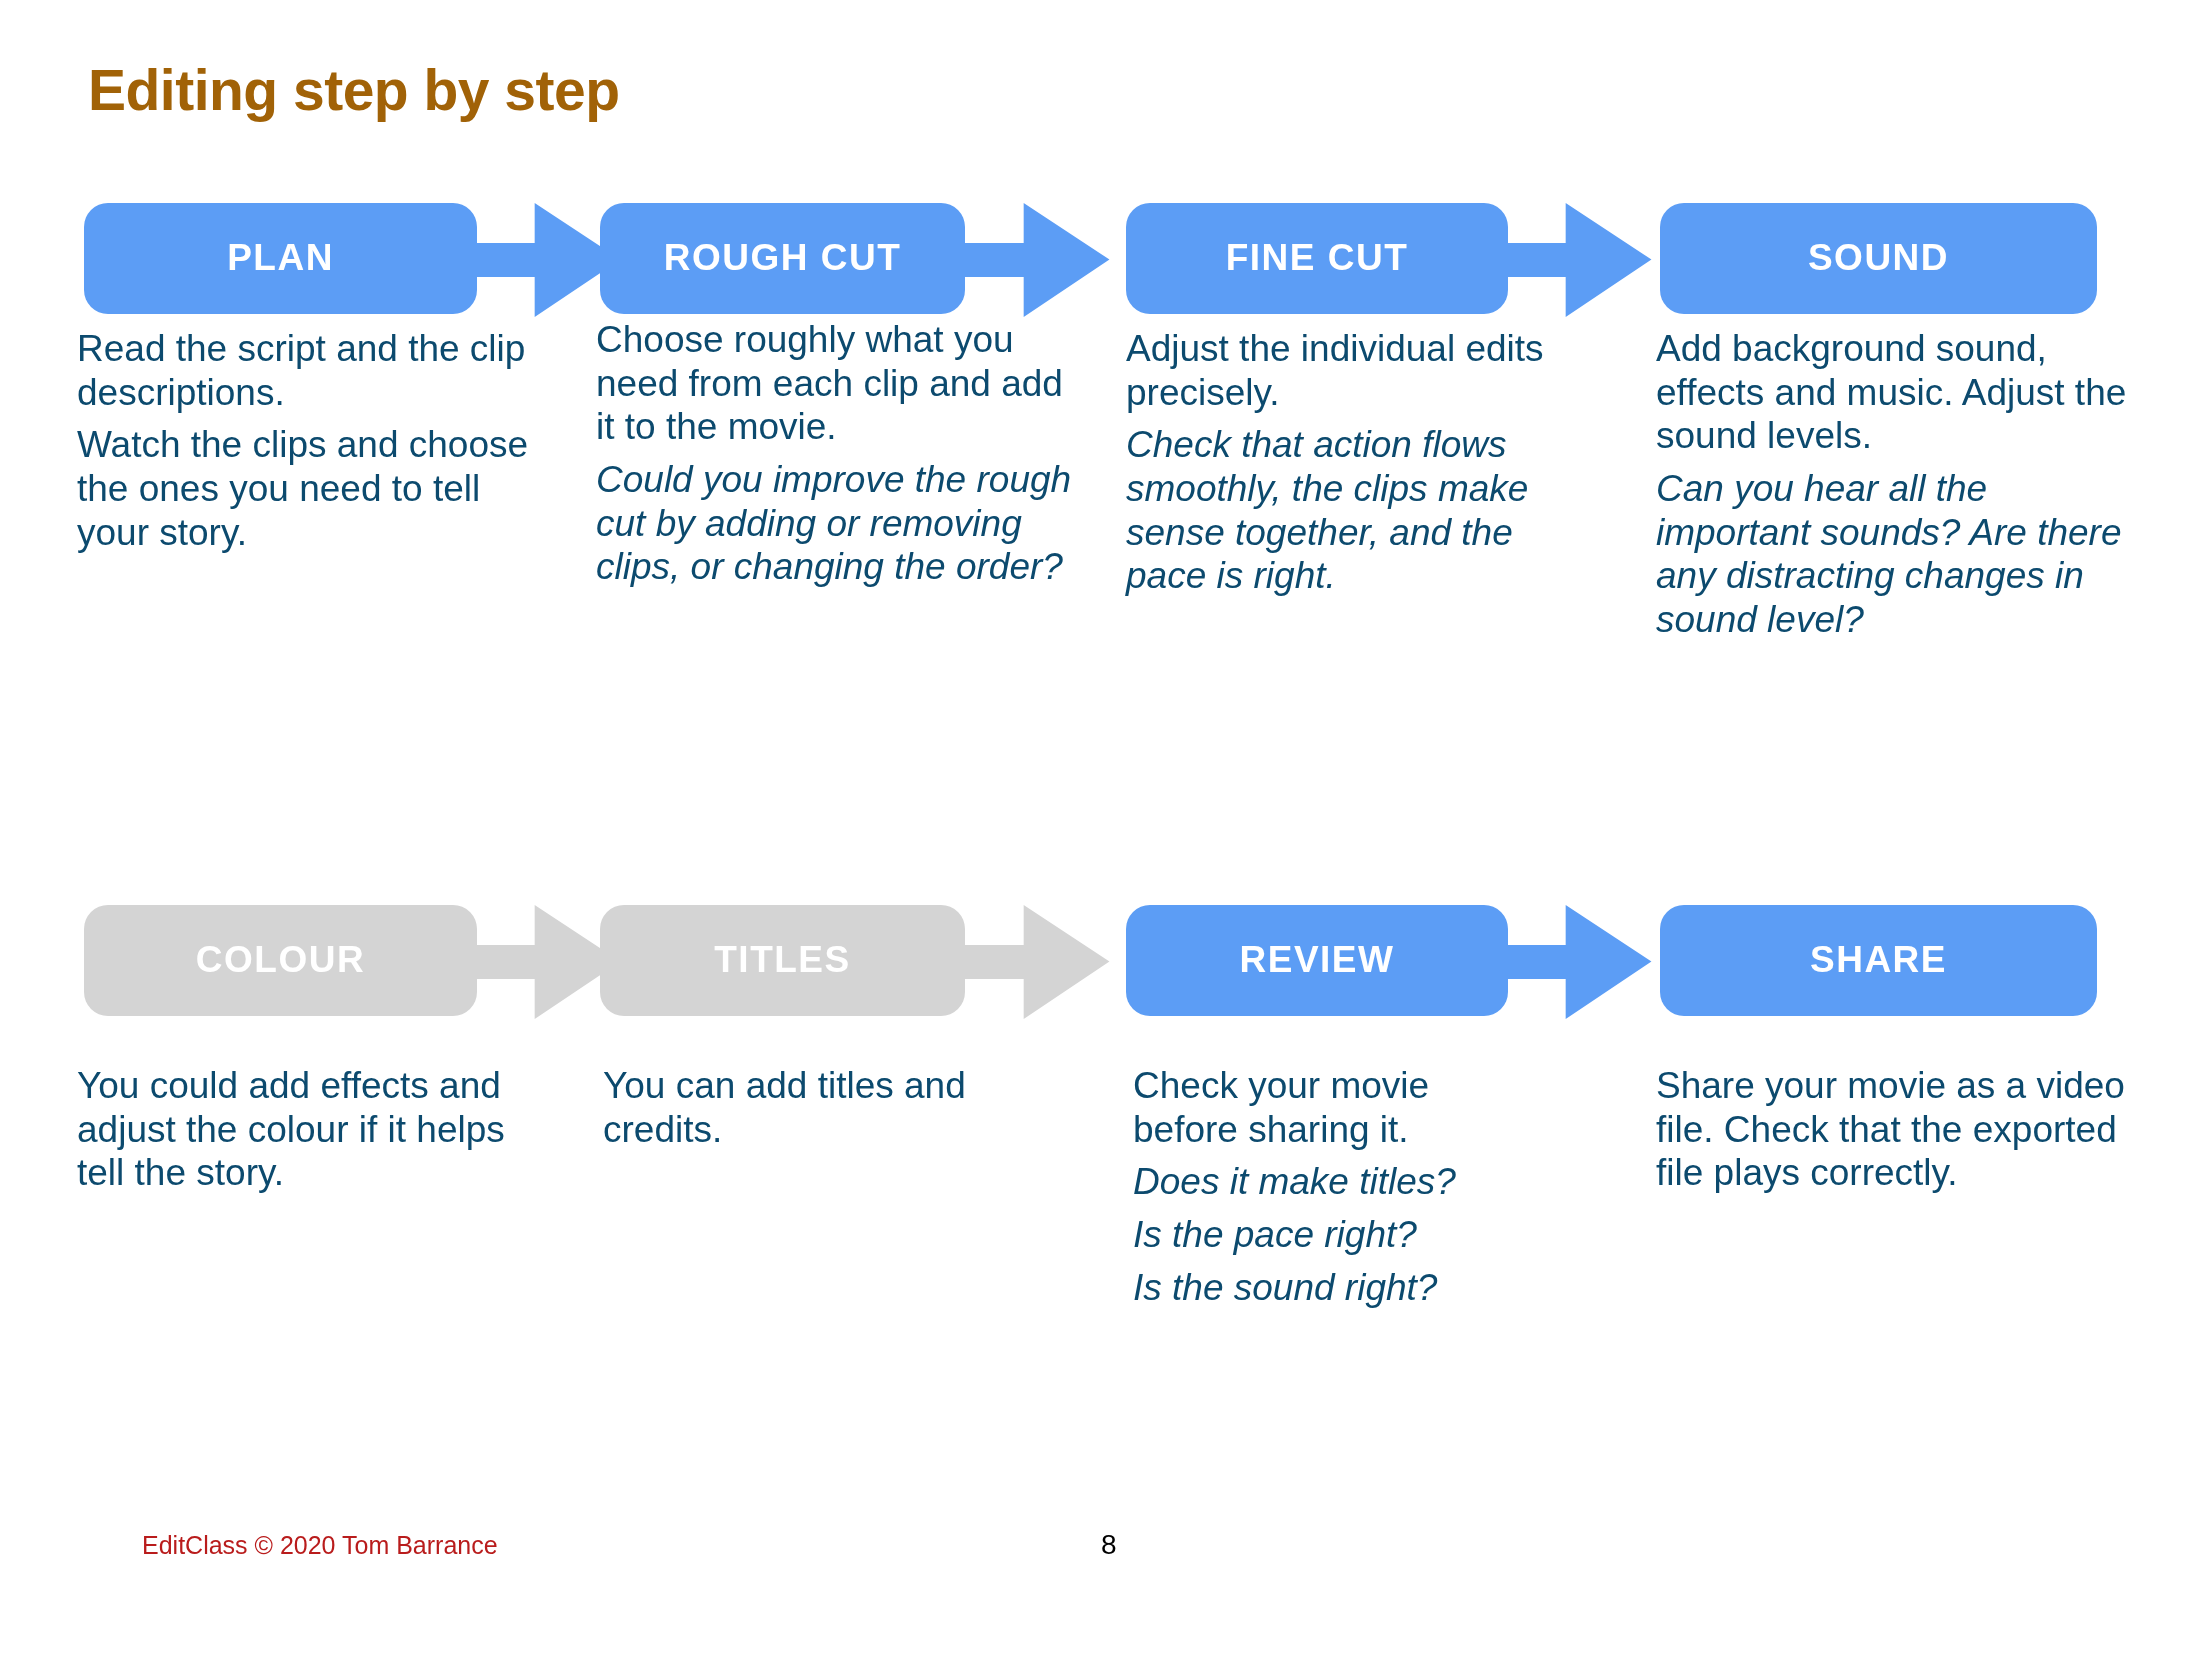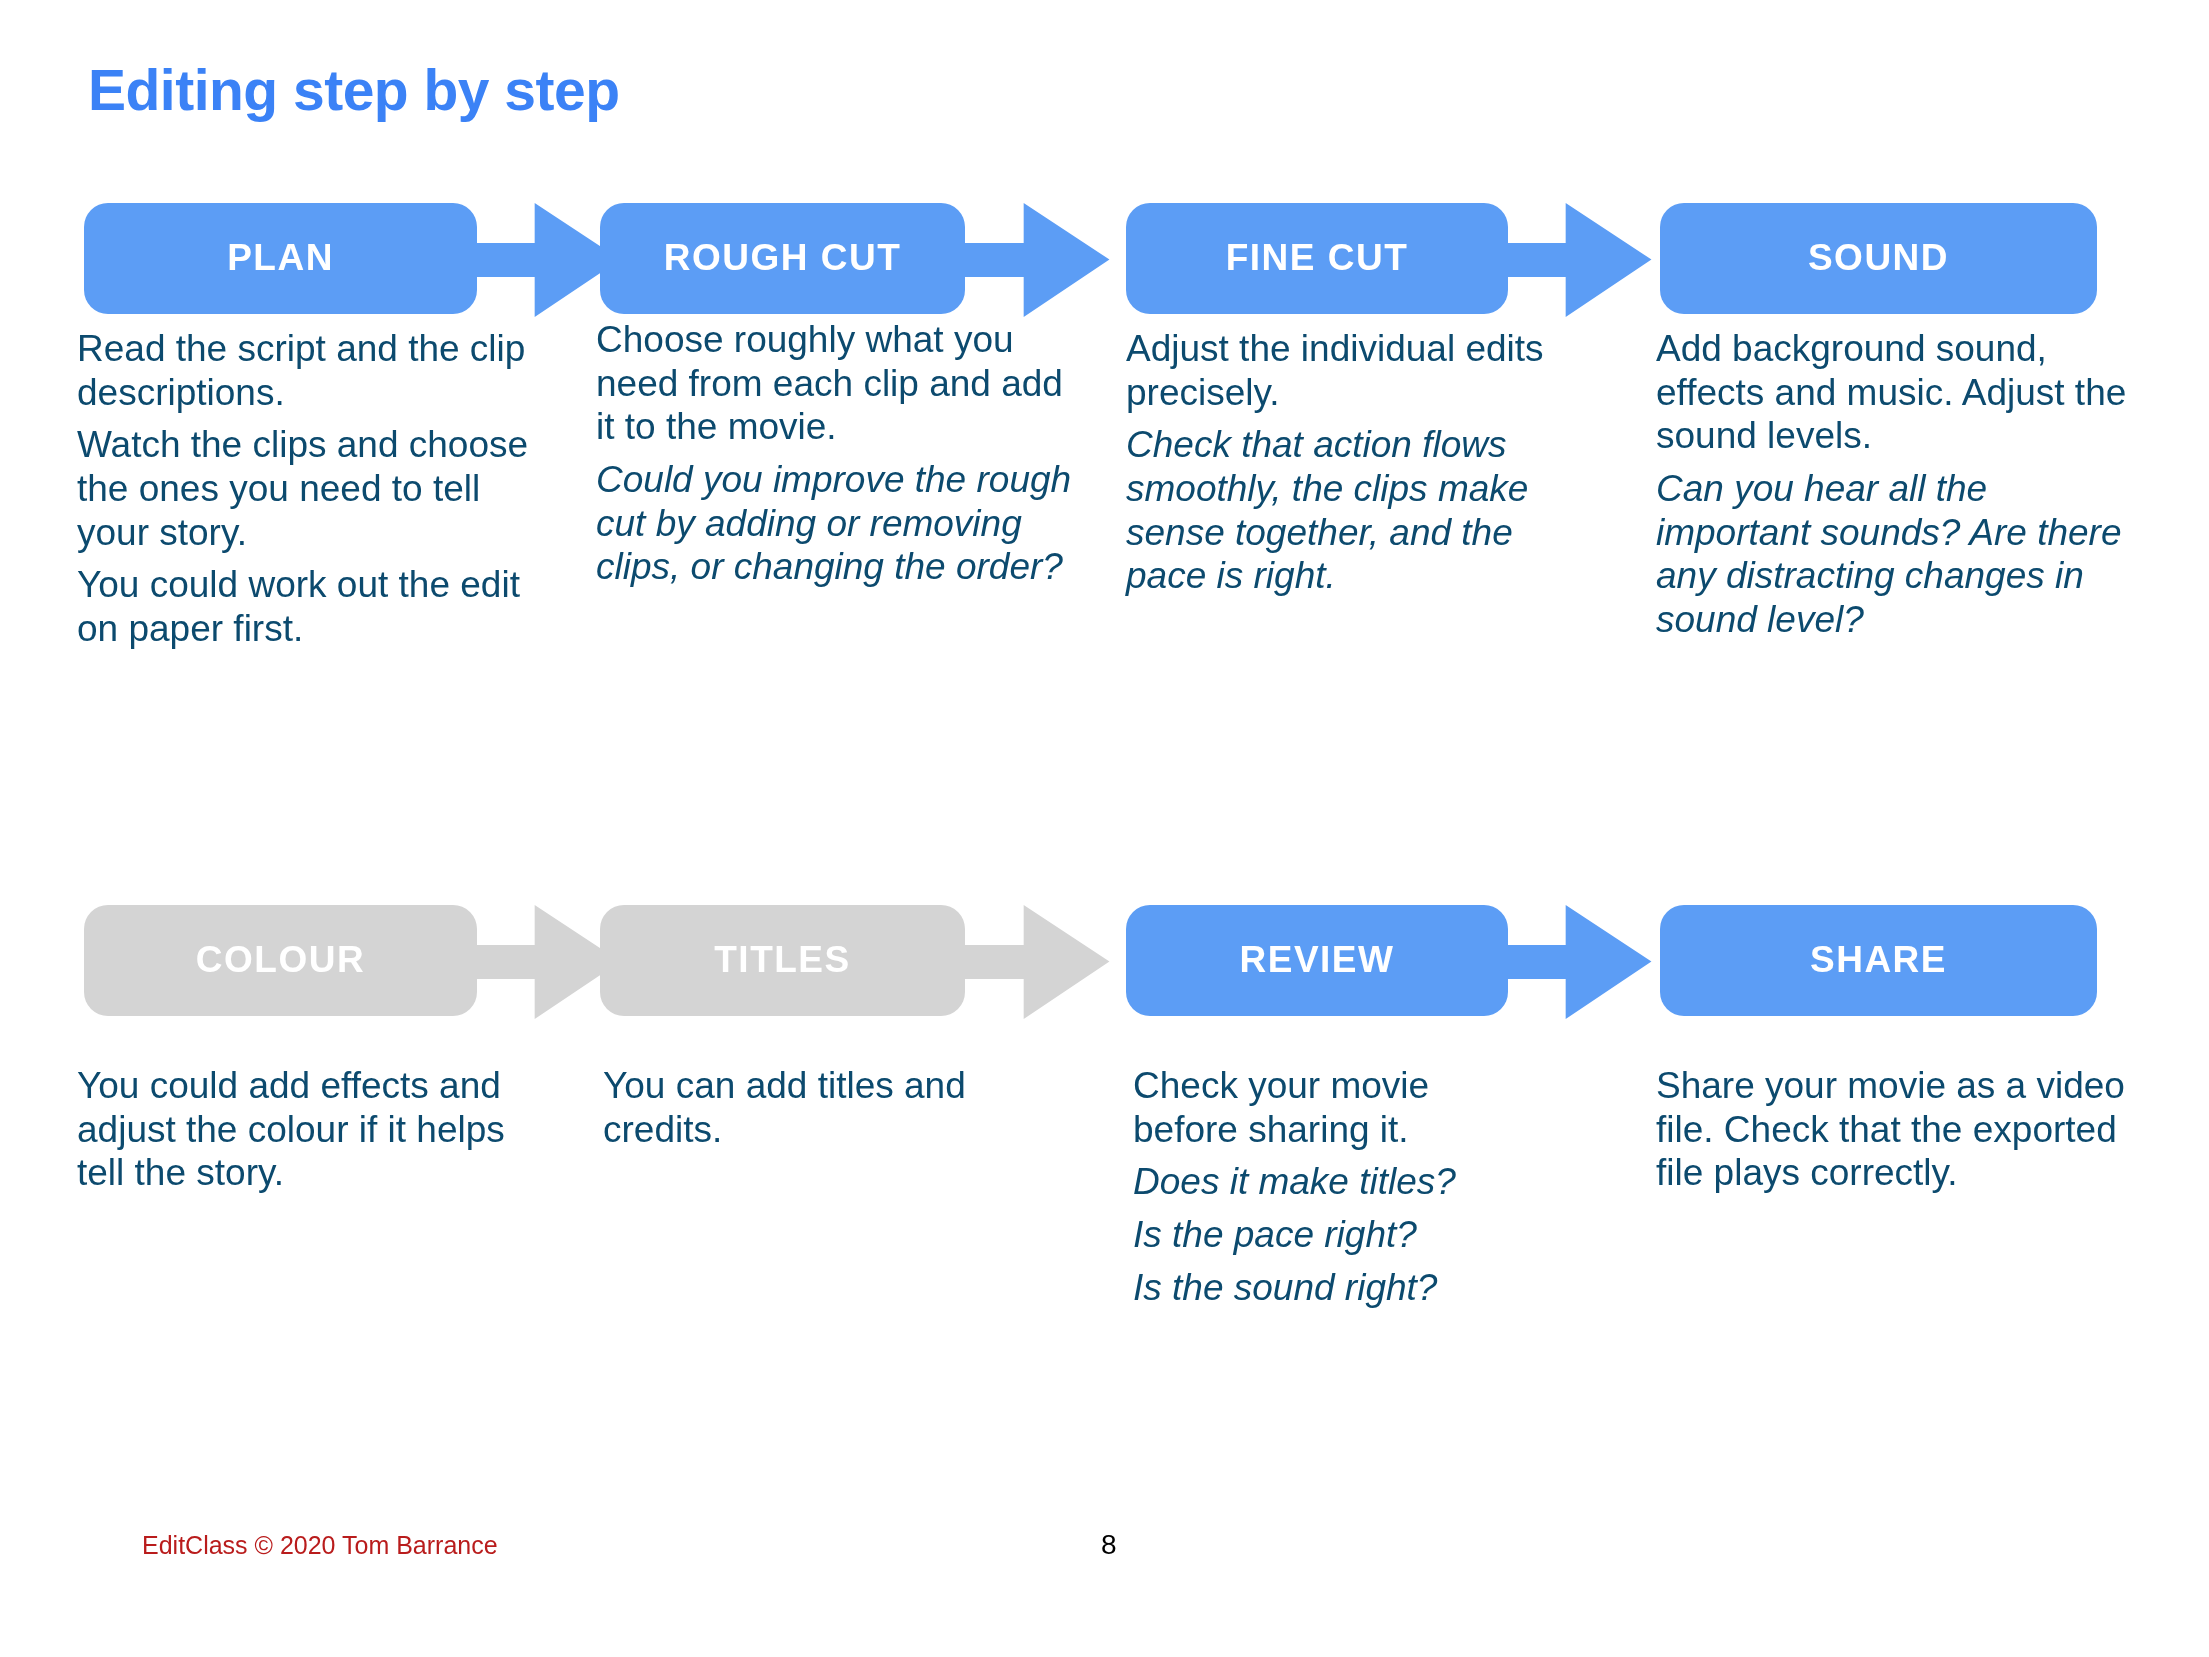--- a/index.html
+++ b/index.html
@@ -23,21 +23,21 @@
   }
 
   
   .slide-title {
     position: absolute;
     left: 88px;
     top: 57px;
     font-size: 57px;
     font-weight: bold;
     letter-spacing: -0.5px;
-    color: #3b82f6;
+    color: #a16207;
     white-space: nowrap;
   }
 
   
   .flow-row {
     position: absolute;
     left: 0;
     width: 2209px;
     height: 114px;
   }
@@ -159,21 +159,20 @@
     <div class="step-cell" style="left:1656px; width:439px;">
       <div class="banner blue" style="width:437px;">
         <span class="banner-label">SOUND</span>
       </div>
     </div>
   </div>
 
   <div class="col" style="left:77px; top:327px; width:475px;">
     <p>Read the script and the clip descriptions.</p>
     <p>Watch the clips and choose the ones you need to tell your story.</p>
-    <p>You could work out the edit on paper first.</p>
   </div>
 
   <div class="col" style="left:596px; top:318px; width:484px;">
     <p>Choose roughly what you need from each clip and add it to the movie.</p>
     <p class="italic">Could you improve the rough cut by adding or removing clips, or changing the order?</p>
   </div>
 
   <div class="col" style="left:1126px; top:327px; width:448px;">
     <p>Adjust the individual edits precisely.</p>
     <p class="italic">Check that action flows smoothly, the clips make sense together, and the pace is right.</p>

